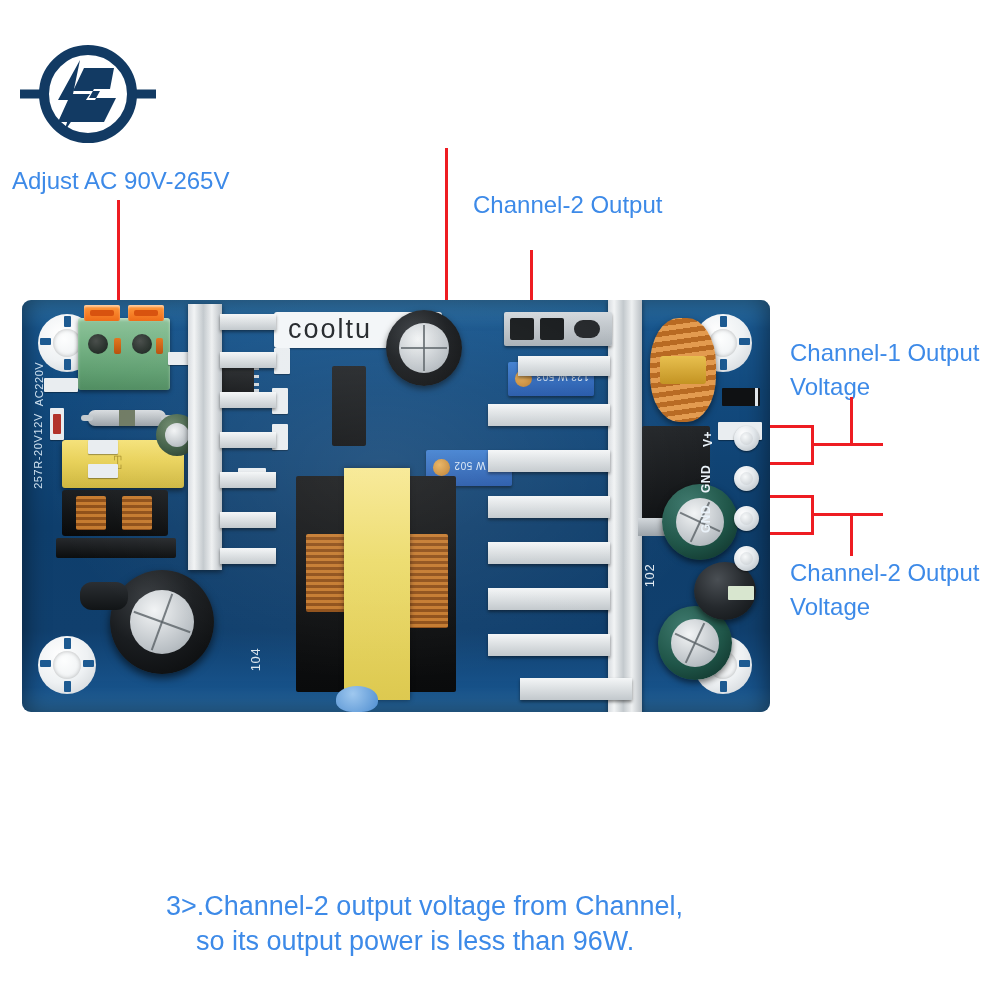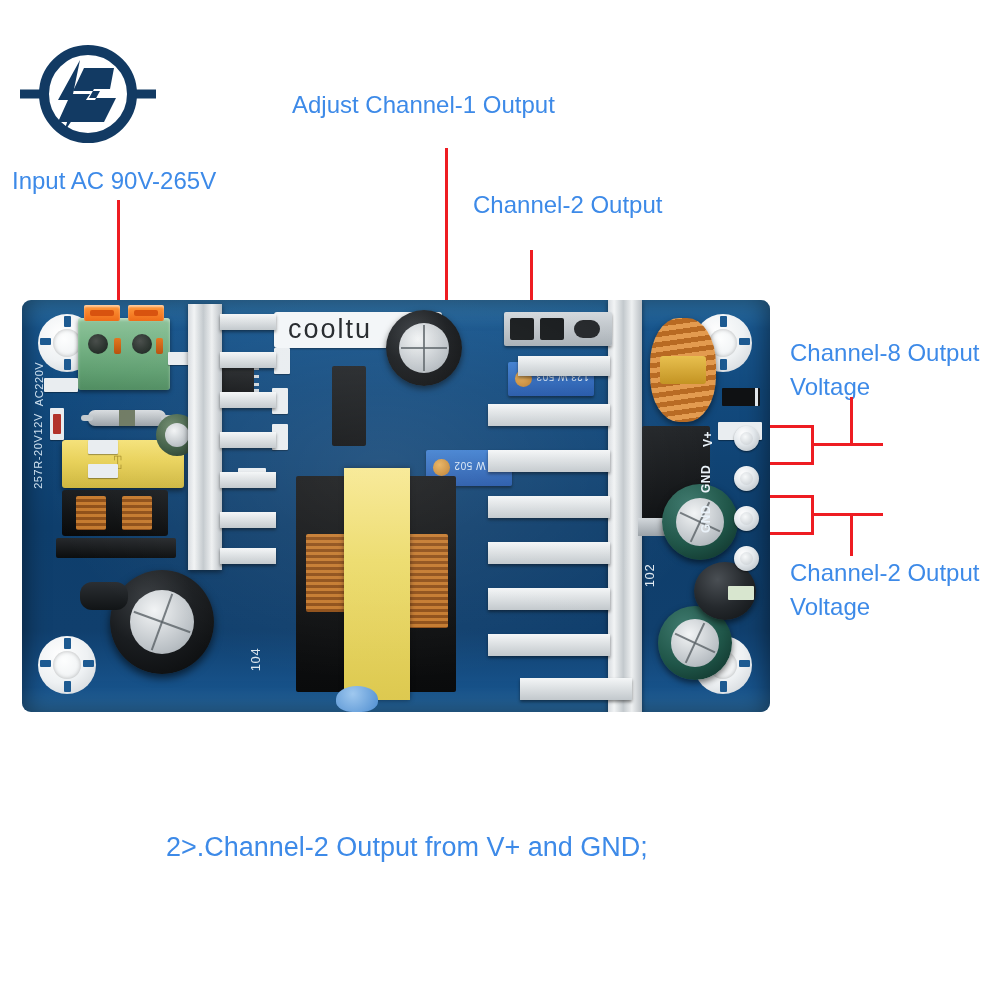--- a/index.html
+++ b/index.html
@@ -121,27 +121,26 @@
 <div id="stage">
 
   <svg id="logo" viewBox="0 0 140 105">
     <line x1="2" y1="52" x2="30" y2="52" stroke="#123a63" stroke-width="9"></line>
     <line x1="110" y1="52" x2="138" y2="52" stroke="#123a63" stroke-width="9"></line>
     <circle cx="70" cy="52" r="44" fill="none" stroke="#123a63" stroke-width="10"></circle>
     <path d="M62 18 L40 58 L56 58 L46 90 L72 52 L55 52 Z" fill="#123a63"></path>
     <path d="M96 26 L66 26 L55 49 L82 49 L77 58 L50 58 L40 80 L86 80 L98 56 L71 56 L76 47 L92 47 Z" fill="#123a63"></path>
   </svg>
 
-  <div class="anno" style="left:12px;top:164px;">Input AC 90V-265V</div>
-
-  <div class="anno" style="left:292px;top:88px;">Adjust Channel-1 Output</div>
+  <div class="anno" style="left:12px;top:164px;">Adjust AC 90V-265V</div>
+
 
   <div class="anno" style="left:473px;top:188px;">Channel-2 Output</div>
 
-  <div class="anno" style="left:790px;top:336px;">Channel-8 Output</div>
+  <div class="anno" style="left:790px;top:336px;">Channel-1 Output</div>
   <div class="anno" style="left:790px;top:370px;">Voltage</div>
 
   <div class="anno" style="left:790px;top:556px;">Channel-2 Output</div>
   <div class="anno" style="left:790px;top:590px;">Voltage</div>
 
   <div class="ln vln" style="left:117px;top:200px;height:143px;"></div>
   <div class="arrow" style="left:110px;top:337px;"></div>
 
   <div class="ln vln" style="left:445px;top:148px;height:318px;"></div>
   <div class="arrow" style="left:438px;top:460px;"></div>
@@ -364,15 +363,16 @@
 
     <div class="post" style="left:712px;top:166px;"></div>
     <div class="plabel" style="left:670px;top:172px;">GND</div>
 
     <div class="post" style="left:712px;top:206px;"></div>
     <div class="plabel" style="left:670px;top:212px;">GND</div>
 
     <div class="post" style="left:712px;top:246px;"></div>
   </div>
 
-  <div class="note" style="left:166px;top:827px;">2&gt;.Channel-2 Output from V+ and GND;</div>
+  <div class="note" style="left:166px;top:886px;">3&gt;.Channel-2 output voltage from Channel,</div>
+  <div class="note" style="left:166px;top:921px;">    so its output power is less than 96W.</div>
 
 </div>
 
 </body></html>

